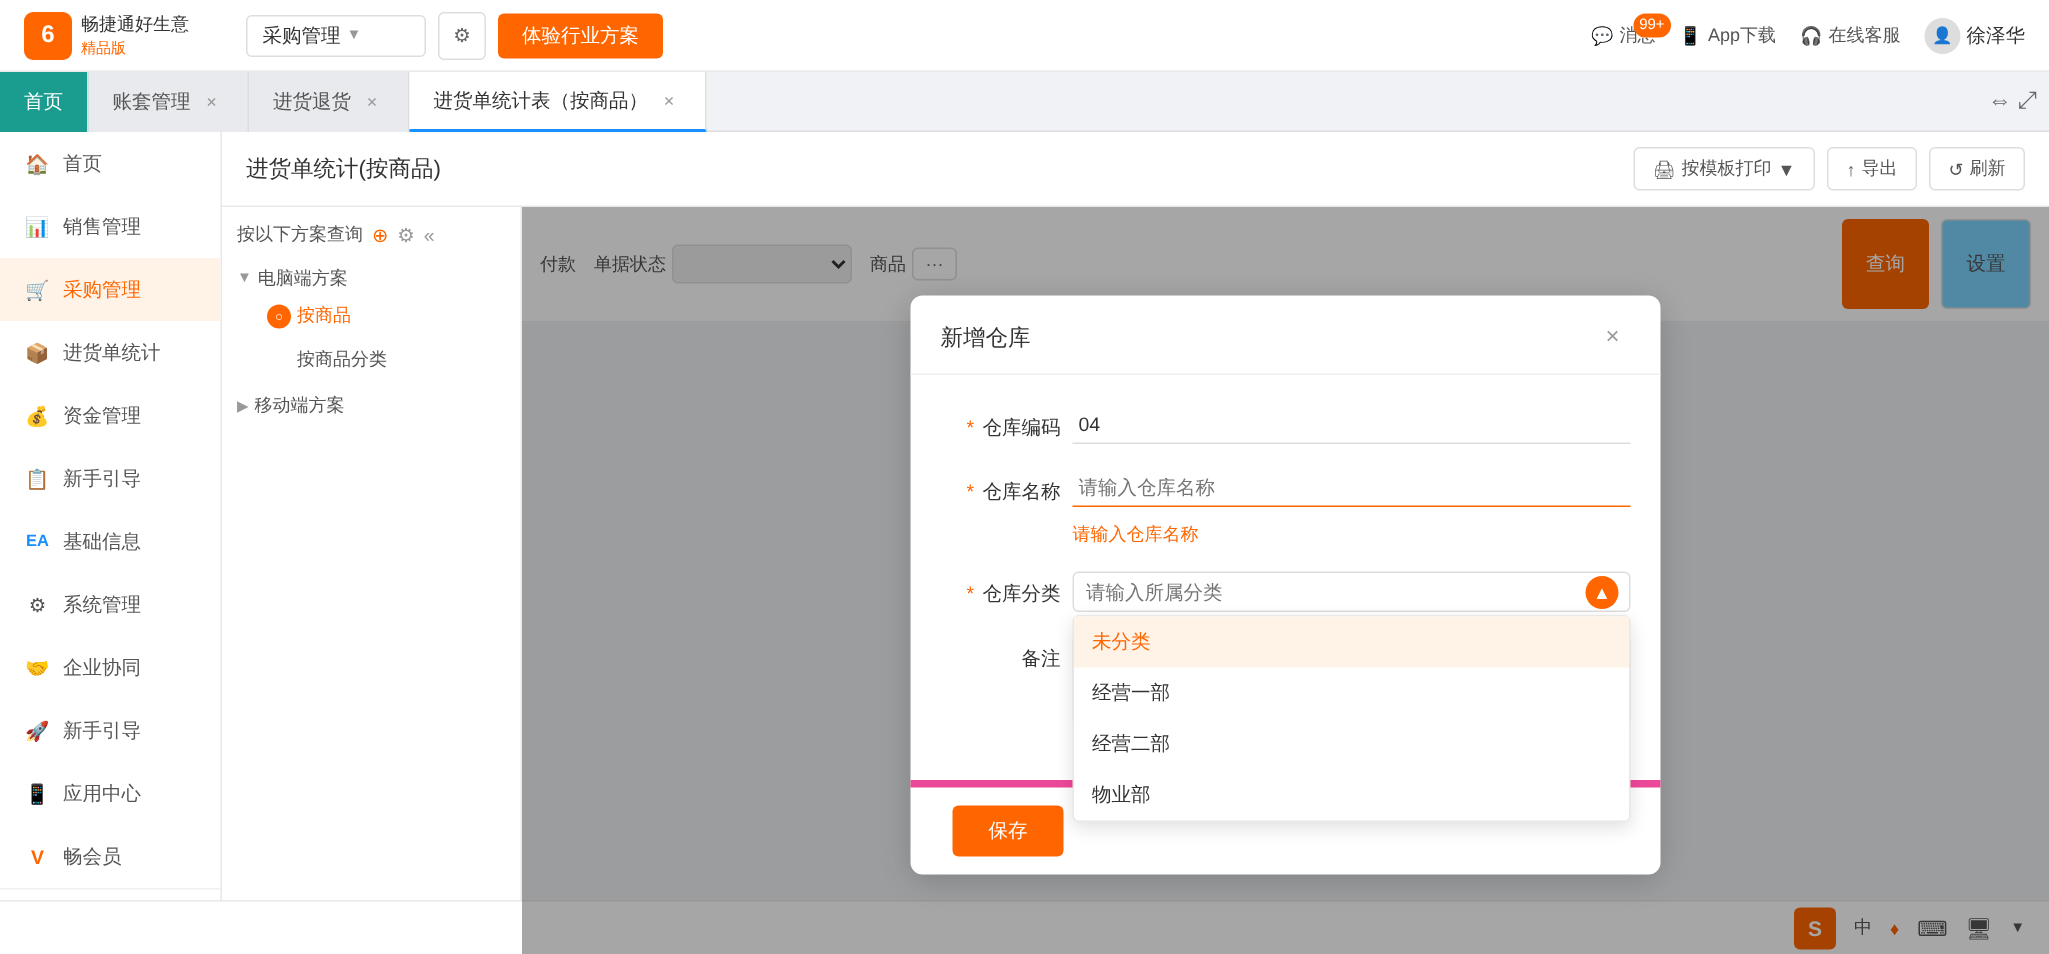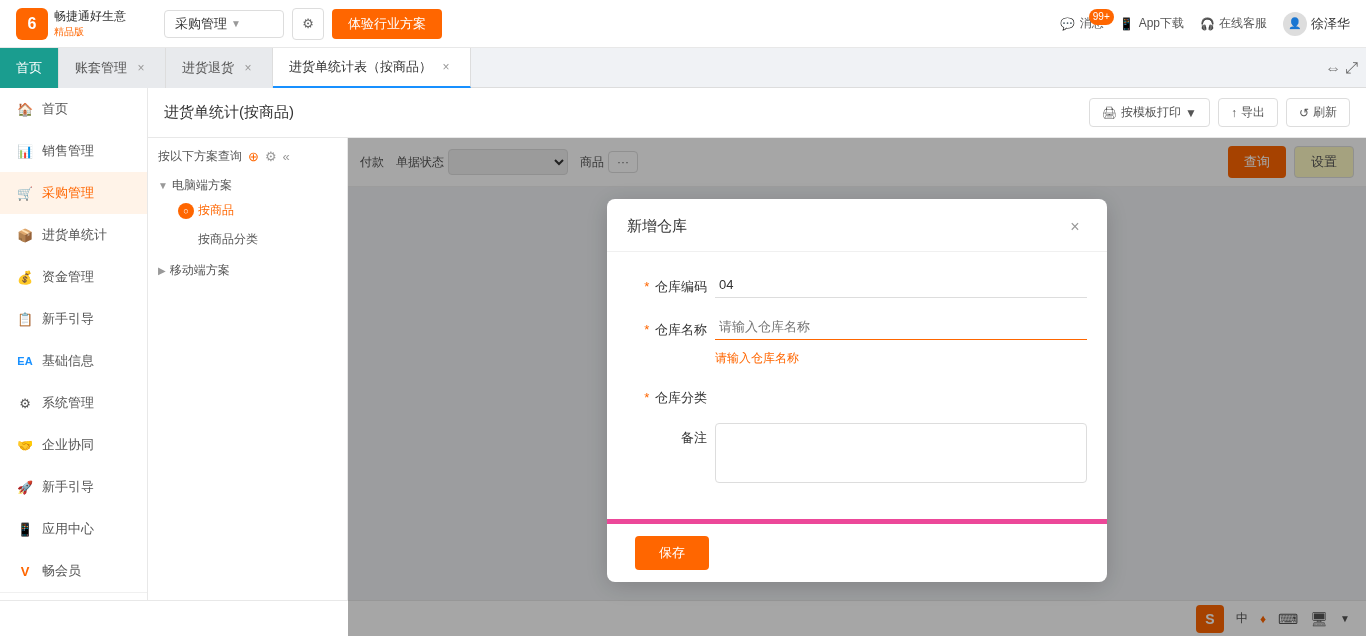--- a/index.html
+++ b/index.html
@@ -166,22 +166,22 @@
     .tree-node .active-dot {
       width: 16px; height: 16px; background: #f60; border-radius: 50%;
       display: flex; align-items: center; justify-content: center; color: #fff; font-size: 9px;
     }
     .tree-child { margin-left: 20px; }
     .btn-query {
       background: #f60; color: #fff; border: none; border-radius: 4px;
       padding: 6px 16px; cursor: pointer; font-size: 13px;
     }
     .btn-set {
-      border: 1px solid #ddd; background: #fef9c3; color: #555; border-radius: 4px;
-      padding: 6px 16px; cursor: pointer; font-size: 13px;
+      border: 1px solid #ddd; background: #7dd3fc; color: #555; border-radius: 4px;
+      padding: 20px 16px; cursor: pointer; font-size: 13px;
     }
 
     .empty-state {
       display: flex; flex-direction: column; align-items: center; justify-content: center;
       padding: 40px; color: #999; font-size: 13px; gap: 8px;
     }
 
     
     .overlay {
       position: absolute; top: 0; left: 0; right: 0; bottom: 0;
@@ -539,20 +539,31 @@
                 <div style="margin-left:88px;">
                   <span class="error-msg">请输入仓库名称</span>
                 </div>
               </div>
 
               <div class="form-row">
                 <label class="form-label">
                   <span class="required-star">*</span>
                   <span>仓库分类</span>
                 </label>
+                <div class="form-select-wrap">
+                  <input class="select-input" type="text" placeholder="请输入所属分类" style="">
+                  <span class="select-arrow">▲</span>
+                  
+                  <div class="dropdown-list">
+                    <div class="dropdown-item selected">未分类</div>
+                    <div class="dropdown-item">经营一部</div>
+                    <div class="dropdown-item">经营二部</div>
+                    <div class="dropdown-item">物业部</div>
+                  </div>
+                </div>
               </div>
 
               <div class="form-row">
                 <label class="form-label">备注</label>
                 <textarea class="form-textarea" style=""></textarea>
               </div>
             </div>
             <div class="modal-footer">
               <button class="btn-save">保存</button>
             </div>

